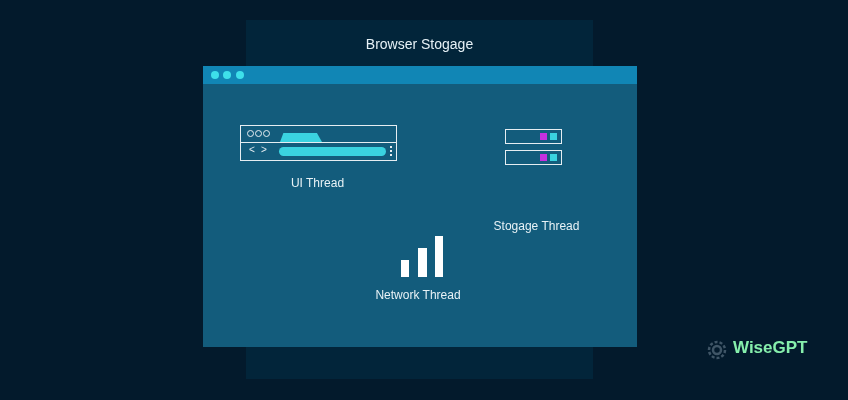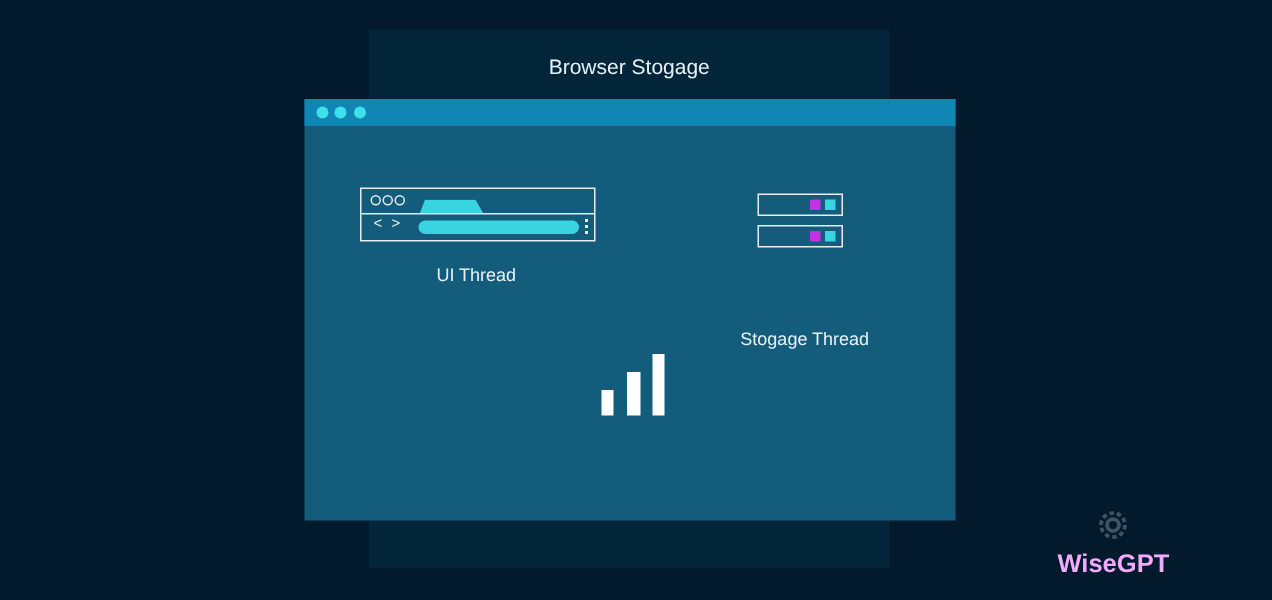--- a/index.html
+++ b/index.html
@@ -13,21 +13,21 @@
   .ui-box{position:absolute;left:37px;top:59px;width:155px;height:34px;border:1.5px solid #e6eef2;}
   .ui-row-div{position:absolute;left:0;right:0;top:16px;border-top:1.5px solid #e6eef2;}
   .tab{position:absolute;left:39px;top:7px;width:42px;height:9px;background:#3ad3e0;clip-path:polygon(8% 0,88% 0,100% 100%,0 100%);}
   .small-circ{position:absolute;top:4px;width:5px;height:5px;border:1px solid #e6eef2;border-radius:50%;}
   .url{position:absolute;left:38px;top:21px;width:107px;height:9px;border-radius:5px;background:#3ad3e0;}
   .nav{position:absolute;top:18px;color:#e6eef2;font-size:10px;}
   .kebab{position:absolute;left:149px;top:20px;width:2px;height:2px;background:#e6eef2;box-shadow:0 4px 0 #e6eef2,0 8px 0 #e6eef2;}
   .srv{position:absolute;left:302px;width:55px;height:13px;border:1.5px solid #e6eef2;}
   .sq{position:absolute;top:3px;width:7px;height:7px;}
   .bar{position:absolute;background:#ffffff;}
-  .logo{position:absolute;left:705px;top:338px;display:flex;align-items:center;gap:4px;color:#f0abfc;font-weight:bold;font-size:17px;flex-direction:column;}
+  .logo{position:absolute;left:705px;top:338px;display:flex;gap:4px;color:#86efac;font-weight:bold;font-size:17px;}
 </style>
 </head>
 <body>
 
 <div class="panel">
   <div class="panel-title">Browser Stogage</div>
 </div>
 
 <div class="window">
   <div class="titlebar">
@@ -57,20 +57,21 @@
     <div class="sq" style="left:34px;background:#c531e0"></div>
     <div class="sq" style="left:44px;background:#3ad3e0"></div>
   </div>
   <div class="label" style="left:276px;top:109px;width:115px;margin-top:44px;">Stogage Thread</div>
 
   <div>
     <div class="bar" style="left:198px;top:194px;width:8px;height:17px;"></div>
     <div class="bar" style="left:215px;top:182px;width:9px;height:29px;"></div>
     <div class="bar" style="left:232px;top:170px;width:8px;height:41px;"></div>
   </div>
+  <div class="label" style="left:150px;top:222px;width:130px;">Network Thread</div>
 </div>
 
 <div class="logo">
   <svg width="24" height="24" viewBox="0 0 24 24">
     <g stroke="#3f5566" stroke-width="2.5" fill="none">
       <circle cx="12" cy="12" r="8" stroke-dasharray="3 2"></circle>
       <circle cx="12" cy="12" r="4"></circle>
     </g>
   </svg>
   <span>WiseGPT</span>

